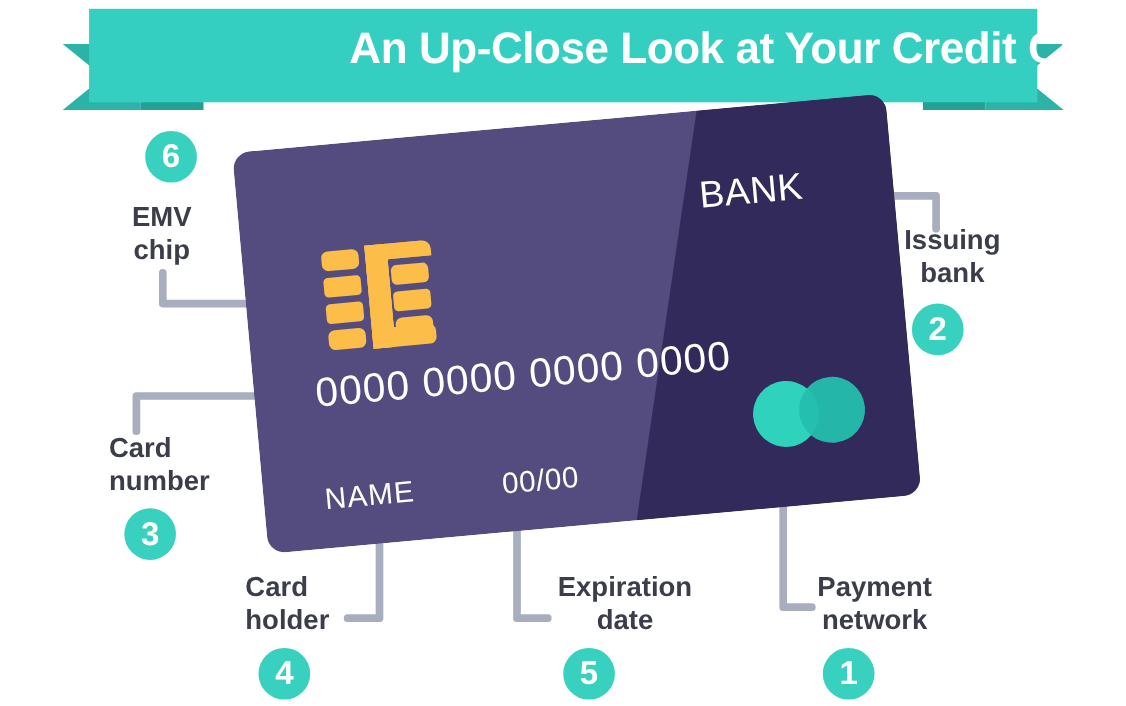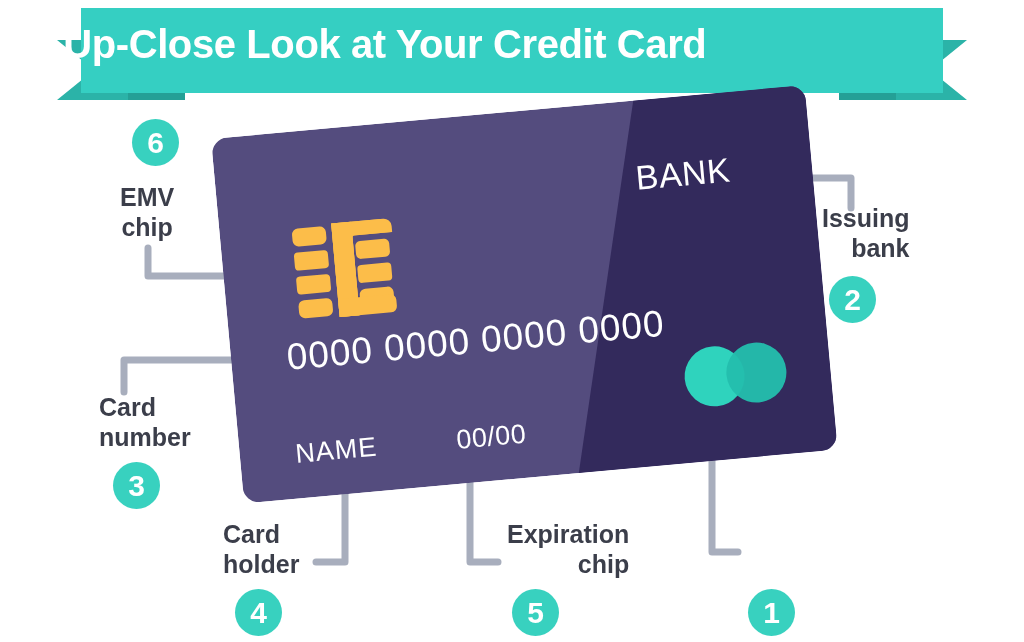--- a/index.html
+++ b/index.html
@@ -10,38 +10,38 @@
     overflow:hidden;
     position:relative;
   }
   #stage{position:absolute;left:0;top:0;width:1024px;height:642px;}
   .svg-layer{position:absolute;left:0;top:0;width:1024px;height:642px;}
 
   
   .banner-title{
     position:absolute;
     left:0;top:22px;width:1024px;
-    text-align:left;
+    text-align:right;
     color:#ffffff;
     font-size:40px;
     font-weight:bold;
     letter-spacing:-0.4px;
     white-space:nowrap;
   }
 
   
   .label{
     position:absolute;
     color:#3b3e4a;
     font-size:25px;
     font-weight:bold;
     line-height:1.2;
     white-space:pre-line;
   }
-  .label.right{text-align:right;}
+  .label.right{text-align:center;}
 
   
   .badge{
     position:absolute;
     width:47px;height:47px;
     border-radius:50%;
     background:#38d1bf;
     color:#ffffff;
     font-size:30px;
     font-weight:bold;
@@ -157,22 +157,24 @@
 
   <div class="label" style="left:99px;top:392px;">Card
 number</div>
   <div class="badge" style="left:113px;top:462px;">3</div>
 
   <div class="label" style="left:223px;top:519px;">Card
 holder</div>
   <div class="badge" style="left:235px;top:589px;">4</div>
 
   <div class="label right" style="left:507px;top:519px;">Expiration
-chip</div>
+date</div>
   <div class="badge" style="left:512px;top:589px;">5</div>
 
+  <div class="label right" style="left:743px;top:519px;">Payment
+network</div>
   <div class="badge" style="left:748px;top:589px;">1</div>
 
   <div class="label right" style="left:822px;top:203px;">Issuing
 bank</div>
   <div class="badge" style="left:829px;top:276px;">2</div>
 
 </div>
 
 </body></html>

